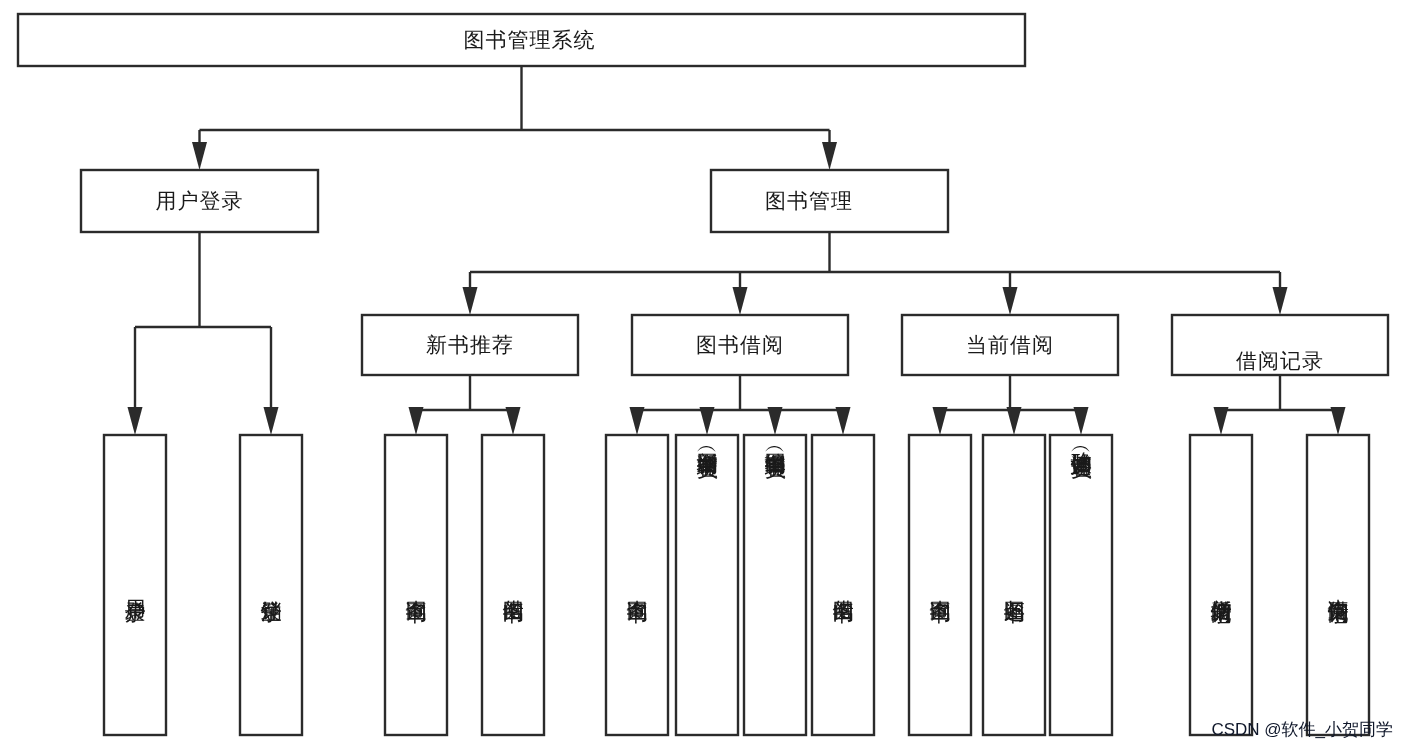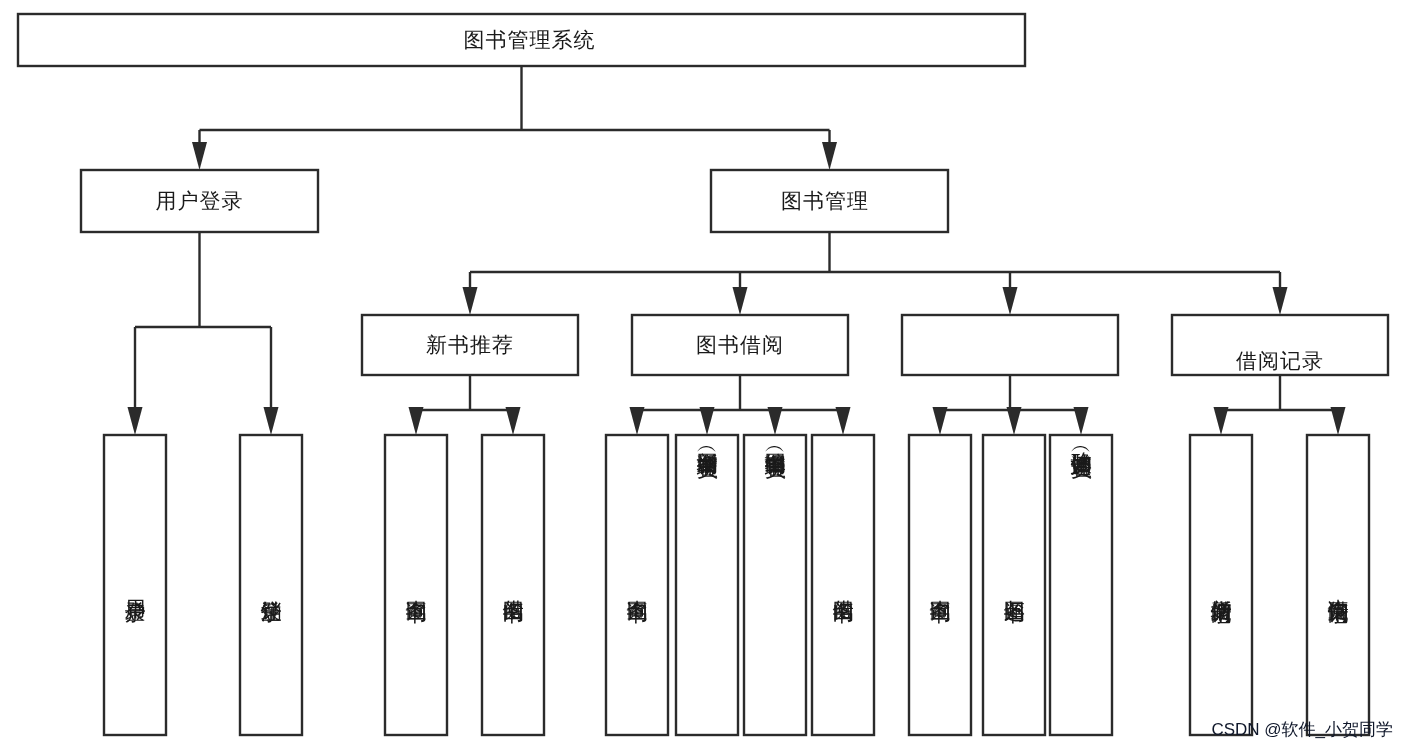--- a/index.html
+++ b/index.html
@@ -193,30 +193,33 @@
     <rect class="node-box" x="1307" y="435" width="62" height="300"></rect>
   </svg>
 
   <div class="htext-wrap" style="left:18px; top:14px; width:1007px; height:52px;margin-left:8px;">
     <span class="htext">图书管理系统</span>
   </div>
 
   <div class="htext-wrap" style="left:81px; top:170px; width:237px; height:62px;">
     <span class="htext">用户登录</span>
   </div>
-  <div class="htext-wrap" style="left:711px; top:170px; width:196px; height:62px;padding-left:16px;">
+  <div class="htext-wrap" style="left:711px; top:170px; width:196px; height:62px;">
     <span class="htext">图书管理</span>
   </div>
 
   <div class="htext-wrap" style="left:362px; top:315px; width:216px; height:60px;">
     <span class="htext">新书推荐</span>
   </div>
   <div class="htext-wrap" style="left:632px; top:315px; width:216px; height:60px;">
     <span class="htext">图书借阅</span>
   </div>
+  <div class="htext-wrap" style="left:902px; top:315px; width:216px; height:60px;">
+    <span class="htext">当前借阅</span>
+  </div>
   <div class="htext-wrap" style="left:1172px; top:315px; width:216px; height:60px;align-items:flex-end;">
     <span class="htext">借阅记录</span>
   </div>
 
   <div class="vtext-wrap" style="left:104px; top:435px; width:62px; height:300px;">
     <span class="vtext">用户登录</span>
   </div>
   <div class="vtext-wrap" style="left:240px; top:435px; width:62px; height:300px;">
     <span class="vtext">注销登录</span>
   </div>

